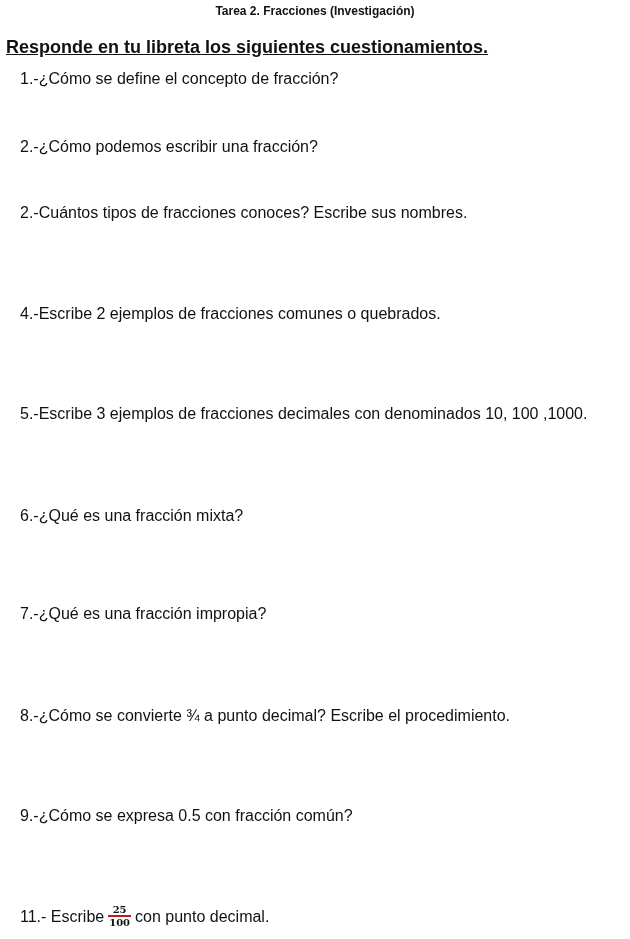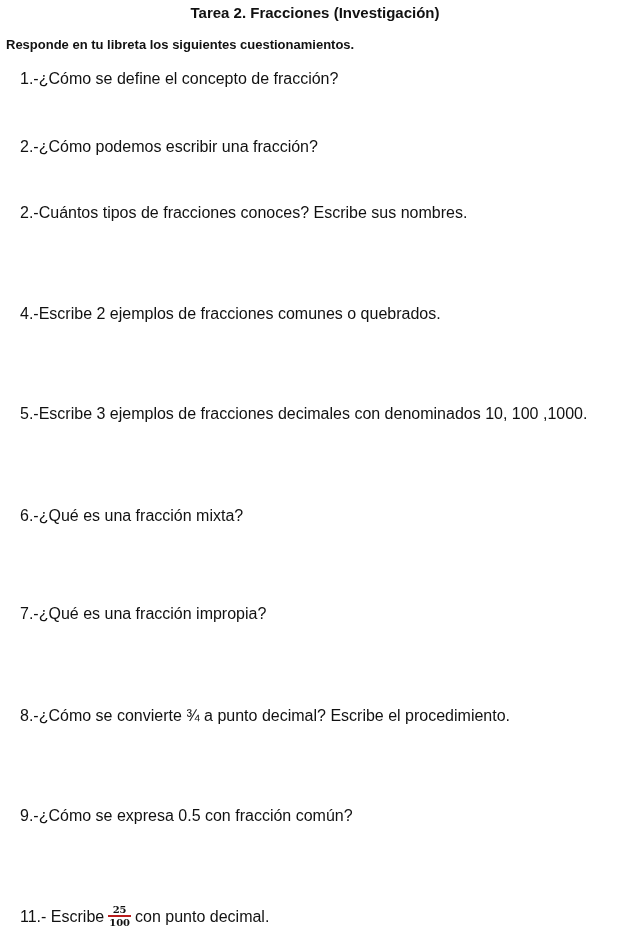--- a/index.html
+++ b/index.html
@@ -2,25 +2,25 @@
 <html><head>
   <meta charset="utf-8">
   <style>
     html, body { margin: 0; padding: 0; background: #ffffff; }
     body {
       width: 630px; height: 939px; position: relative; overflow: hidden;
       font-family: "Liberation Sans", sans-serif; color: #111111;
     }
     .title {
       position: absolute; top: 4px; left: 0; width: 630px; text-align: center;
-      font-weight: bold; font-size: 15px; letter-spacing: 0px;
+      font-weight: bold; font-size: 12px; letter-spacing: 0px;
     }
     .subtitle {
       position: absolute; top: 37px; left: 6px;
-      font-weight: bold; font-size: 13px;
+      font-weight: bold; font-size: 18px; text-decoration: underline;
     }
     .q {
       position: absolute; left: 20px; font-size: 16px; white-space: nowrap;
     }
     .frac {
       display: inline-block; vertical-align: middle; text-align: center;
       font-family: "DejaVu Serif", serif; font-weight: bold; font-size: 10px;
       line-height: 11px; margin: 0 4px; position: relative; top: -2px;
     }
     .frac .num { display: block; border-bottom: 2px solid #b91c1c; padding: 0 1px; }

